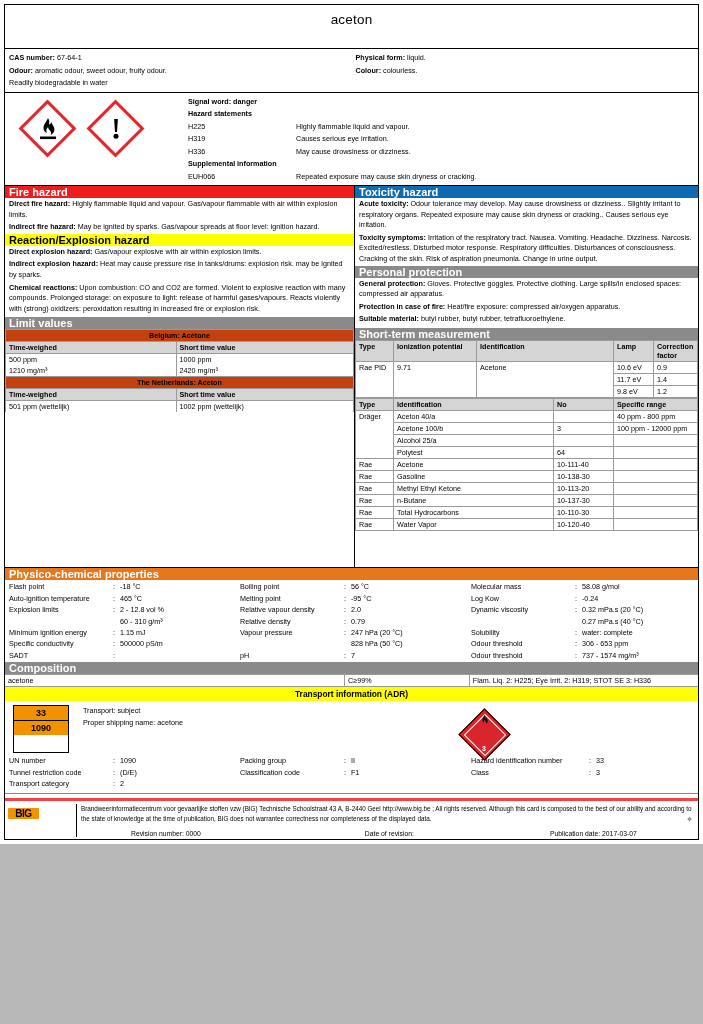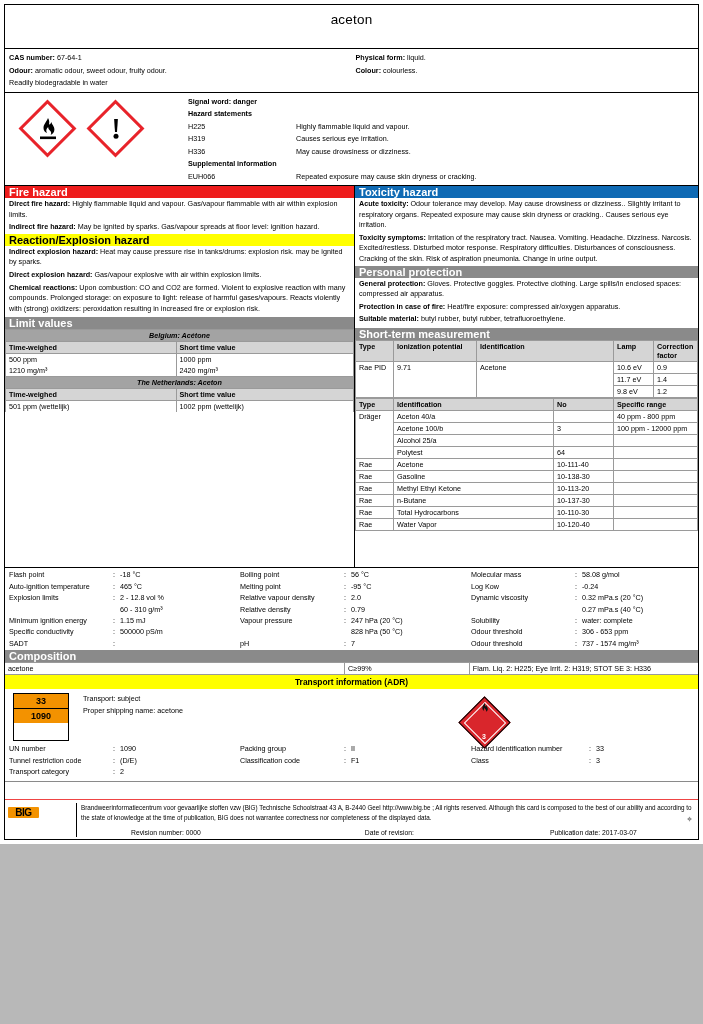--- a/index.html
+++ b/index.html
@@ -82,21 +82,21 @@
   .bar-yellow { background: #ffff00; color: #000; }
   .bar-blue   { background: #0f6ab4; color: #fff; }
   .bar-grey   { background: #8a8a8a; color: #fff; }
   .bar-orange { background: #e8761a; color: #fff; }
   .bar-yellowc{ background: #ffff00; color: #000; text-align: center; font-size: 8.4px; padding: 2px 0; }
   .para { padding: 1px 4px 1px 4px; line-height: 10.6px; text-align: left; }
 
   
   table { border-collapse: collapse; width: 100%; font-size: 7.2px; }
   td, th { border: 1px solid #9a9a9a; padding: 1px 3px; vertical-align: top; text-align: left; font-weight: normal; }
-  .ctr { text-align: center; font-weight: bold; background: #a3a3a3; font-style: italic; }
+  .ctr { text-align: center; font-weight: bold; background: #c2410c; }
   .grey-head td, .grey-head th { background: #d5d5d5; font-weight: bold; }
 
   .limit-wrap { min-height: 238px; }
   .lv td { height: 11px; }
 
   
   .phys { display: flex; padding: 1px 0 0 0; }
   .phys-col { width: 33.33%; padding-left: 4px; }
   .pr { display: flex; line-height: 11.4px; }
   .pr .k { width: 104px; }
@@ -128,21 +128,21 @@
   }
   .adr-label .fl { position: absolute; left: 0; top: 6px; width: 54px; text-align: center; font-size: 12px; color: #111; }
   .adr-label .num { position: absolute; left: 0; bottom: 9px; width: 54px; text-align: center; font-size: 7px; color: #fff; font-weight: bold;}
   .adr-grid { display: flex; padding: 2px 0 4px 0; }
   .adr-gcol { width: 33.33%; padding-left: 4px; }
   .adr-gcol .pr .k { width: 104px; }
 
   .spacer { flex: 1; border-top: 1px solid #8a8a8a; }
 
   
-  .foot { border-top: 1px solid #ef4444; display: flex; padding: 3px 0 2px 0; min-height: 40px; gap: 37px;}
+  .foot { border-top: 3px solid #ef4444; display: flex; padding: 3px 0 2px 0; min-height: 40px; gap: 37px;}
   .biglogo { width: 34px; padding-left: 3px; padding-top: 4px; }
   .bigbox {
     background: #f39200; color: #000; font-weight: bold; font-size: 10px;
     text-align: center; letter-spacing: -.5px; padding: 0 1px; position: relative;
     border-radius: 1px;
   }
   .foot-main { flex: 1; border-left: 1px solid #000; padding-left: 4px; }
   .disc { line-height: 10px; font-size: 6.3px; }
   .rev { display: flex; padding-top: 6px; font-size: 6.8px; }
   .rev div:nth-child(1) { width: 46%; padding-left: 50px; }
@@ -239,26 +239,26 @@
           <span class="b">Direct fire hazard:</span>
           <span>Highly flammable liquid and vapour. Gas/vapour flammable with air within explosion limits.</span>
         </div>
         <div class="para">
           <span class="b">Indirect fire hazard:</span>
           <span>May be ignited by sparks. Gas/vapour spreads at floor level: ignition hazard.</span>
         </div>
 
         <div class="secbar bar-yellow">Reaction/Explosion hazard</div>
         <div class="para">
+          <span class="b">Direct explosion hazard:</span>
+          <span>Gas/vapour explosive with air within explosion limits.</span>
+        </div>
+        <div class="para">
           <span class="b">Indirect explosion hazard:</span>
           <span>Heat may cause pressure rise in tanks/drums: explosion risk. may be ignited by sparks.</span>
-        </div>
-        <div class="para">
-          <span class="b">Direct explosion hazard:</span>
-          <span>Gas/vapour explosive with air within explosion limits.</span>
         </div>
         <div class="para">
           <span class="b">Chemical reactions:</span>
           <span>Upon combustion: CO and CO2 are formed. Violent to explosive reaction with many compounds. Prolonged storage: on exposure to light: release of harmful gases/vapours. Reacts violently with (strong) oxidizers: peroxidation resulting in increased fire or explosion risk.</span>
         </div>
 
         <div class="secbar bar-grey" style="margin-top:2px">Limit values</div>
         <div class="limit-wrap">
           <table class="lv">
             <tbody>
@@ -408,20 +408,21 @@
             <td>Rae</td>
             <td>Water Vapor</td>
             <td>10-120-40</td>
             <td></td>
           </tr>
         </tbody>
           </table>
       </div>
     </div>
 
+    <div class="secbar bar-orange">Physico-chemical properties</div>
     <div class="phys">
       <div class="phys-col">
         <div class="pr">
             <div class="k">Flash point</div>
             <div class="s">:</div>
             <div class="v">-18 °C</div>
           </div>
         <div class="pr">
             <div class="k">Auto-ignition temperature</div>
             <div class="s">:</div>

